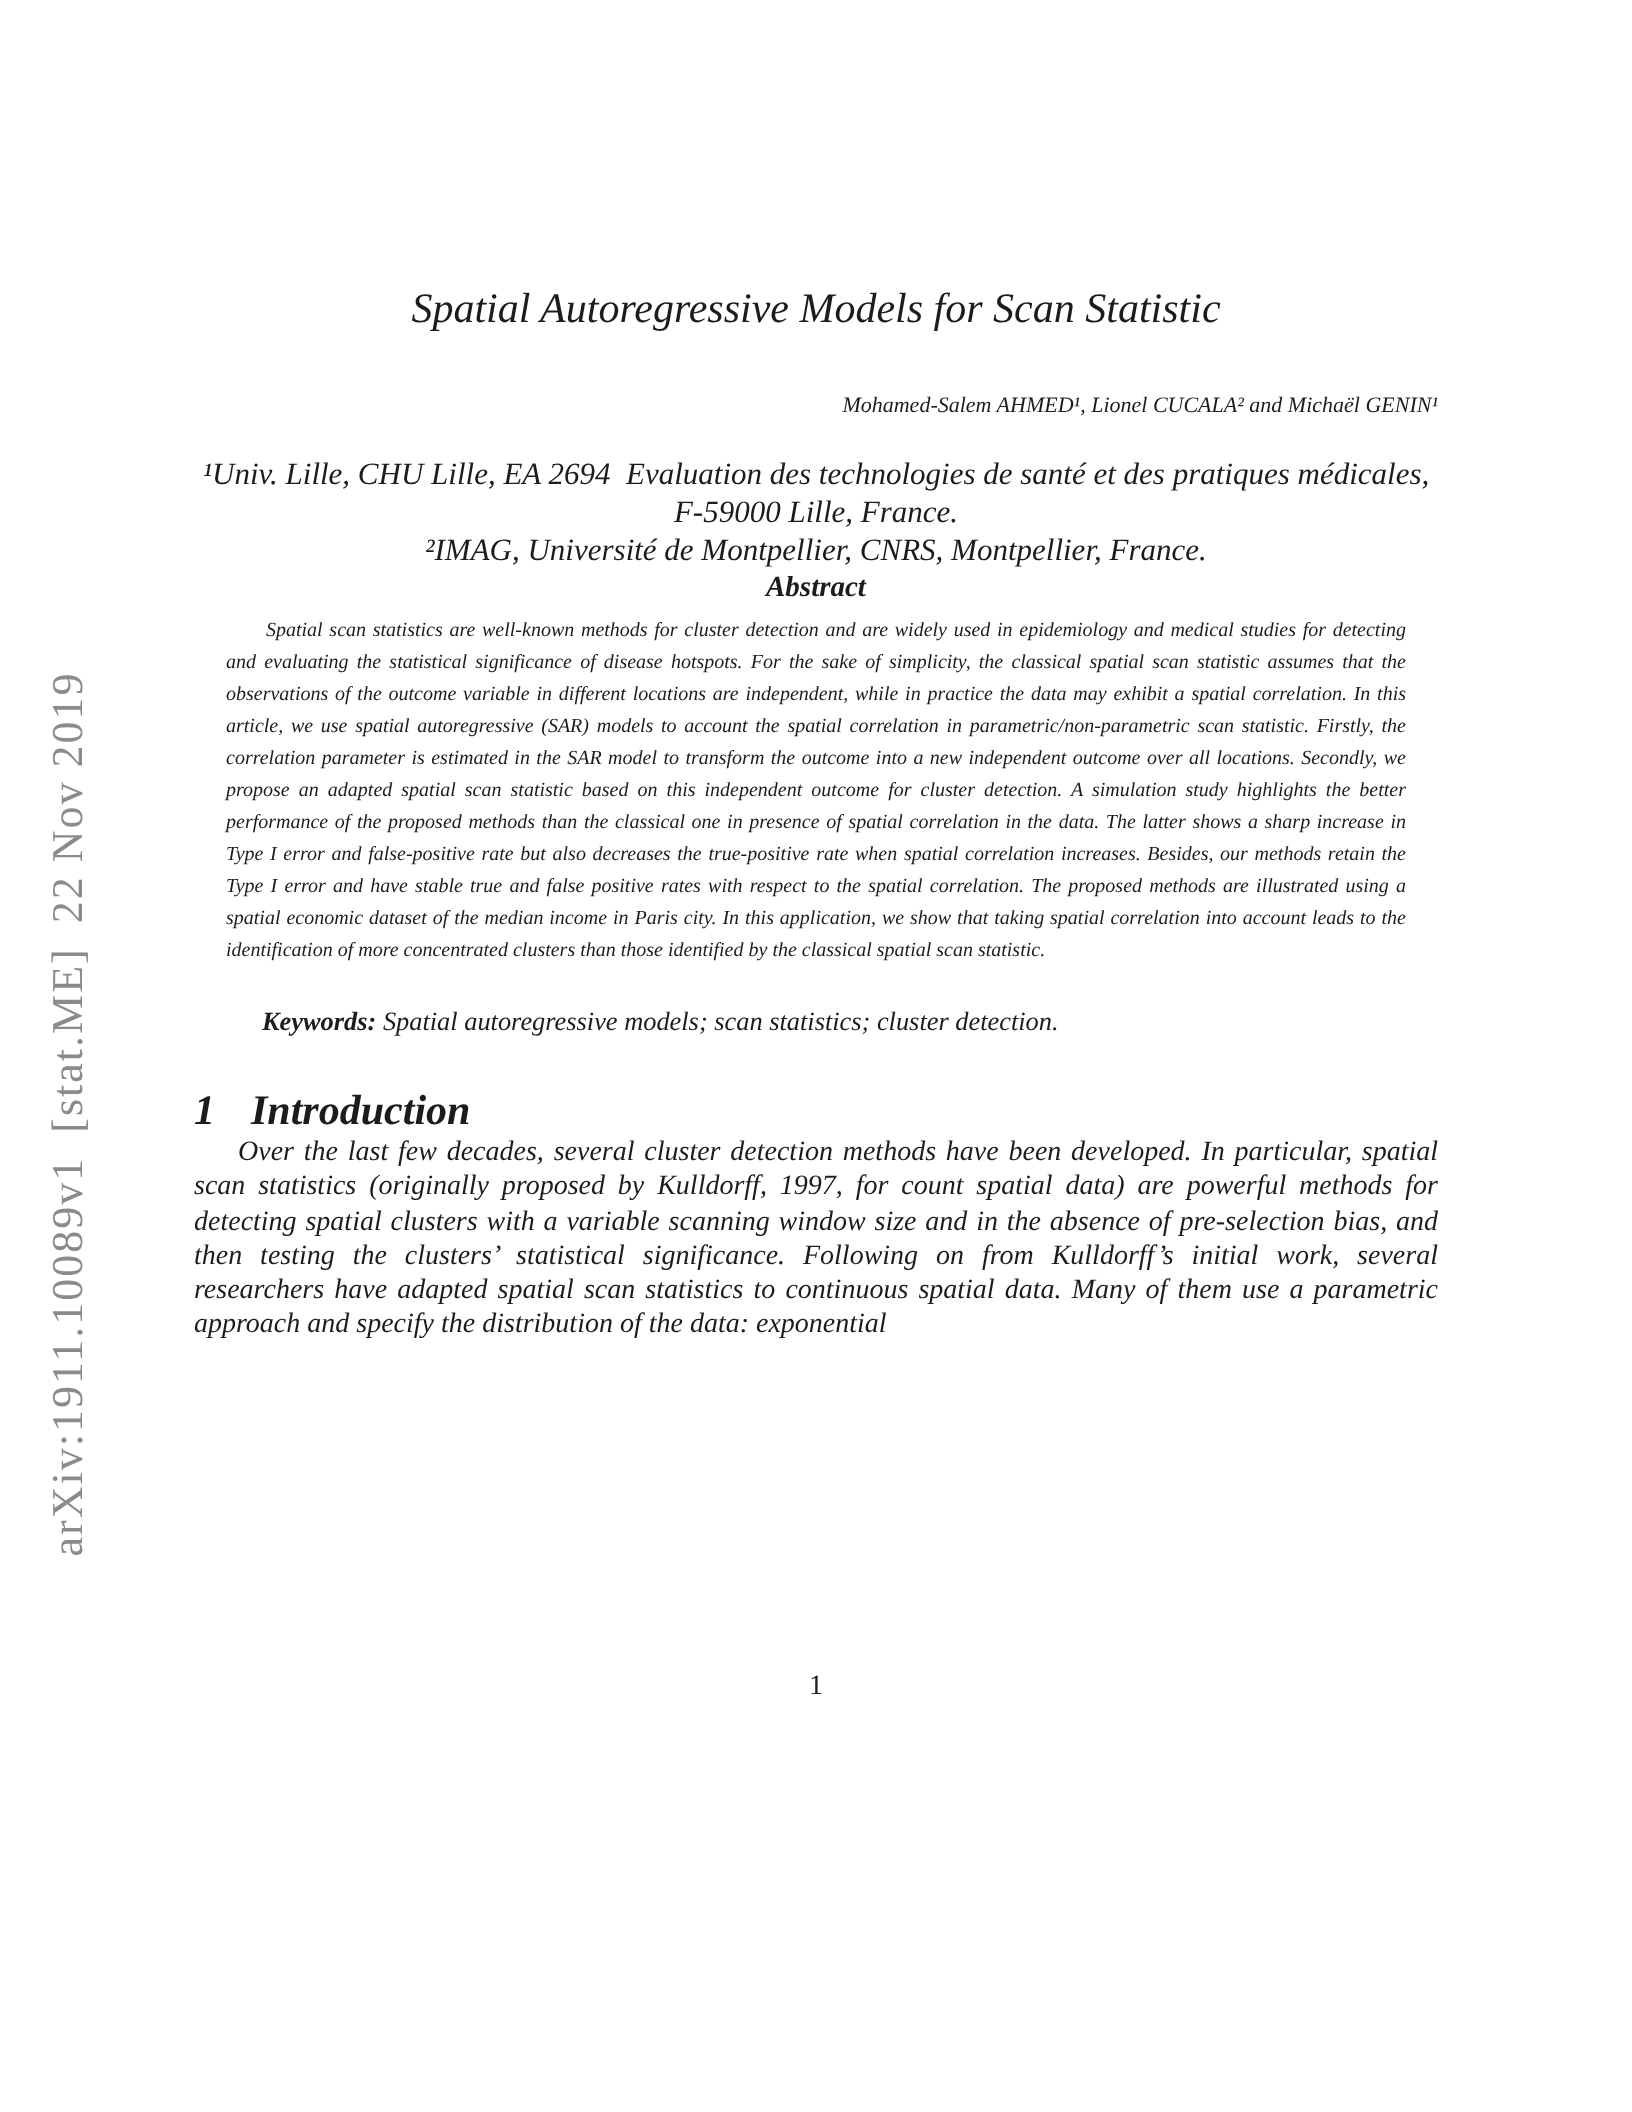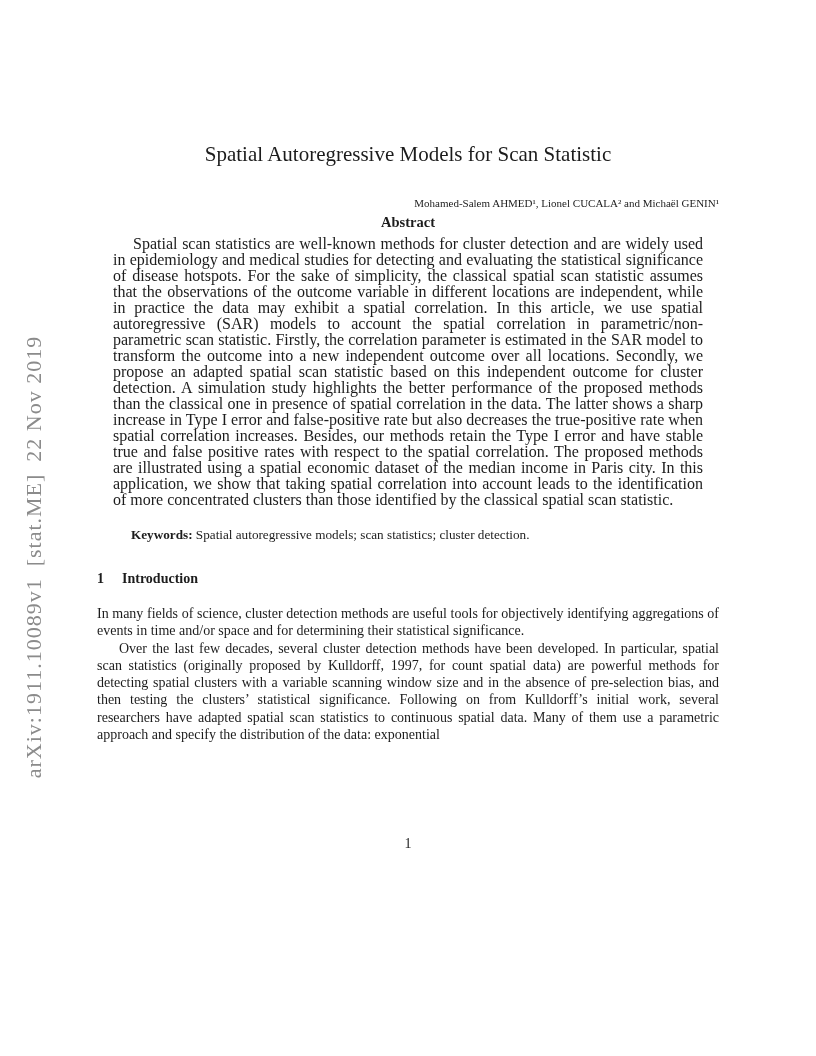--- a/index.html
+++ b/index.html
@@ -22,20 +22,21 @@
     white-space: nowrap;
     font-size: 22px;
     letter-spacing: 1px;
     color: #8b8b8b;
   }
   .content {
     position: absolute;
     left: 97px;
     top: 0;
     width: 622px;
+    font-style: italic;
   }
   .title {
     margin-top: 141px;
     text-align: center;
     font-size: 21px;
     font-weight: normal;
     line-height: 26px;
   }
   .authors {
     margin-top: 26px;
@@ -51,36 +52,36 @@
   }
   .abs-head {
     text-align: center;
     font-size: 14.5px;
     font-weight: bold;
     line-height: 18px;
   }
   .abs-body {
     margin: 5px auto 0 16px;
     width: 590px;
-    font-size: 16px;
+    font-size: 10px;
     line-height: 16px;
     text-align: justify;
     text-indent: 20px;
   }
   .keywords {
     margin: 19px auto 0 16px;
     width: 590px;
     font-size: 13.2px;
     line-height: 16px;
     text-indent: 18px;
   }
   .keywords .kw-label { font-weight: bold; margin-top: 27px; }
   .sec-head {
     margin-top: 23px;
-    font-size: 14px;
+    font-size: 21px;
     font-weight: bold;
     line-height: 26px;
   }
   .sec-head .sec-num { display: inline-block; margin-right: 18px; }
   .body-par {
     font-size: 14px;
     line-height: 17.3px;
     text-align: justify;
   }
   .body-par.first { margin-top: 13px; }
@@ -101,34 +102,37 @@
 <div class="page">
 
   <div class="watermark">arXiv:1911.10089v1 [stat.ME] 22 Nov 2019</div>
 
   <main class="content">
 
     <h1 class="title">Spatial Autoregressive Models for Scan Statistic</h1>
 
     <p class="authors">Mohamed-Salem AHMED¹, Lionel CUCALA² and Michaël GENIN¹</p>
 
+    <div class="affiliations">
+      <p>¹Univ. Lille, CHU Lille, EA 2694 Evaluation des technologies de santé et des pratiques médicales, F-59000 Lille, France.</p>
+      <p>²IMAG, Université de Montpellier, CNRS, Montpellier, France.</p>
+    </div>
 
     <h2 class="abs-head">Abstract</h2>
 
     <p class="abs-body">Spatial scan statistics are well-known methods for cluster detection and are widely used in epidemiology and medical studies for detecting and evaluating the statistical significance of disease hotspots. For the sake of simplicity, the classical spatial scan statistic assumes that the observations of the outcome variable in different locations are independent, while in practice the data may exhibit a spatial correlation. In this article, we use spatial autoregressive (SAR) models to account the spatial correlation in parametric/non-parametric scan statistic. Firstly, the correlation parameter is estimated in the SAR model to transform the outcome into a new independent outcome over all locations. Secondly, we propose an adapted spatial scan statistic based on this independent outcome for cluster detection. A simulation study highlights the better performance of the proposed methods than the classical one in presence of spatial correlation in the data. The latter shows a sharp increase in Type I error and false-positive rate but also decreases the true-positive rate when spatial correlation increases. Besides, our methods retain the Type I error and have stable true and false positive rates with respect to the spatial correlation. The proposed methods are illustrated using a spatial economic dataset of the median income in Paris city. In this application, we show that taking spatial correlation into account leads to the identification of more concentrated clusters than those identified by the classical spatial scan statistic.</p>
 
     <p class="keywords">
       <span class="kw-label">Keywords:</span><span> Spatial autoregressive models; scan statistics; cluster detection.</span>
     </p>
 
     <h2 class="sec-head">
       <span class="sec-num">1</span><span>Introduction</span>
     </h2>
 
-    <p class="body-par first">In many fields of science, cluster detection methods are useful tools for objectively identifying aggregations of events in time and/or space and for determining their statistical significance.</p>
 
     <p class="body-par indent">Over the last few decades, several cluster detection methods have been developed. In particular, spatial scan statistics (originally proposed by Kulldorff, 1997, for count spatial data) are powerful methods for detecting spatial clusters with a variable scanning window size and in the absence of pre-selection bias, and then testing the clusters’ statistical significance. Following on from Kulldorff’s initial work, several researchers have adapted spatial scan statistics to continuous spatial data. Many of them use a parametric approach and specify the distribution of the data: exponential</p>
 
   </main>
 
   <div class="page-num">1</div>
 
 </div>
 
 </body></html>

